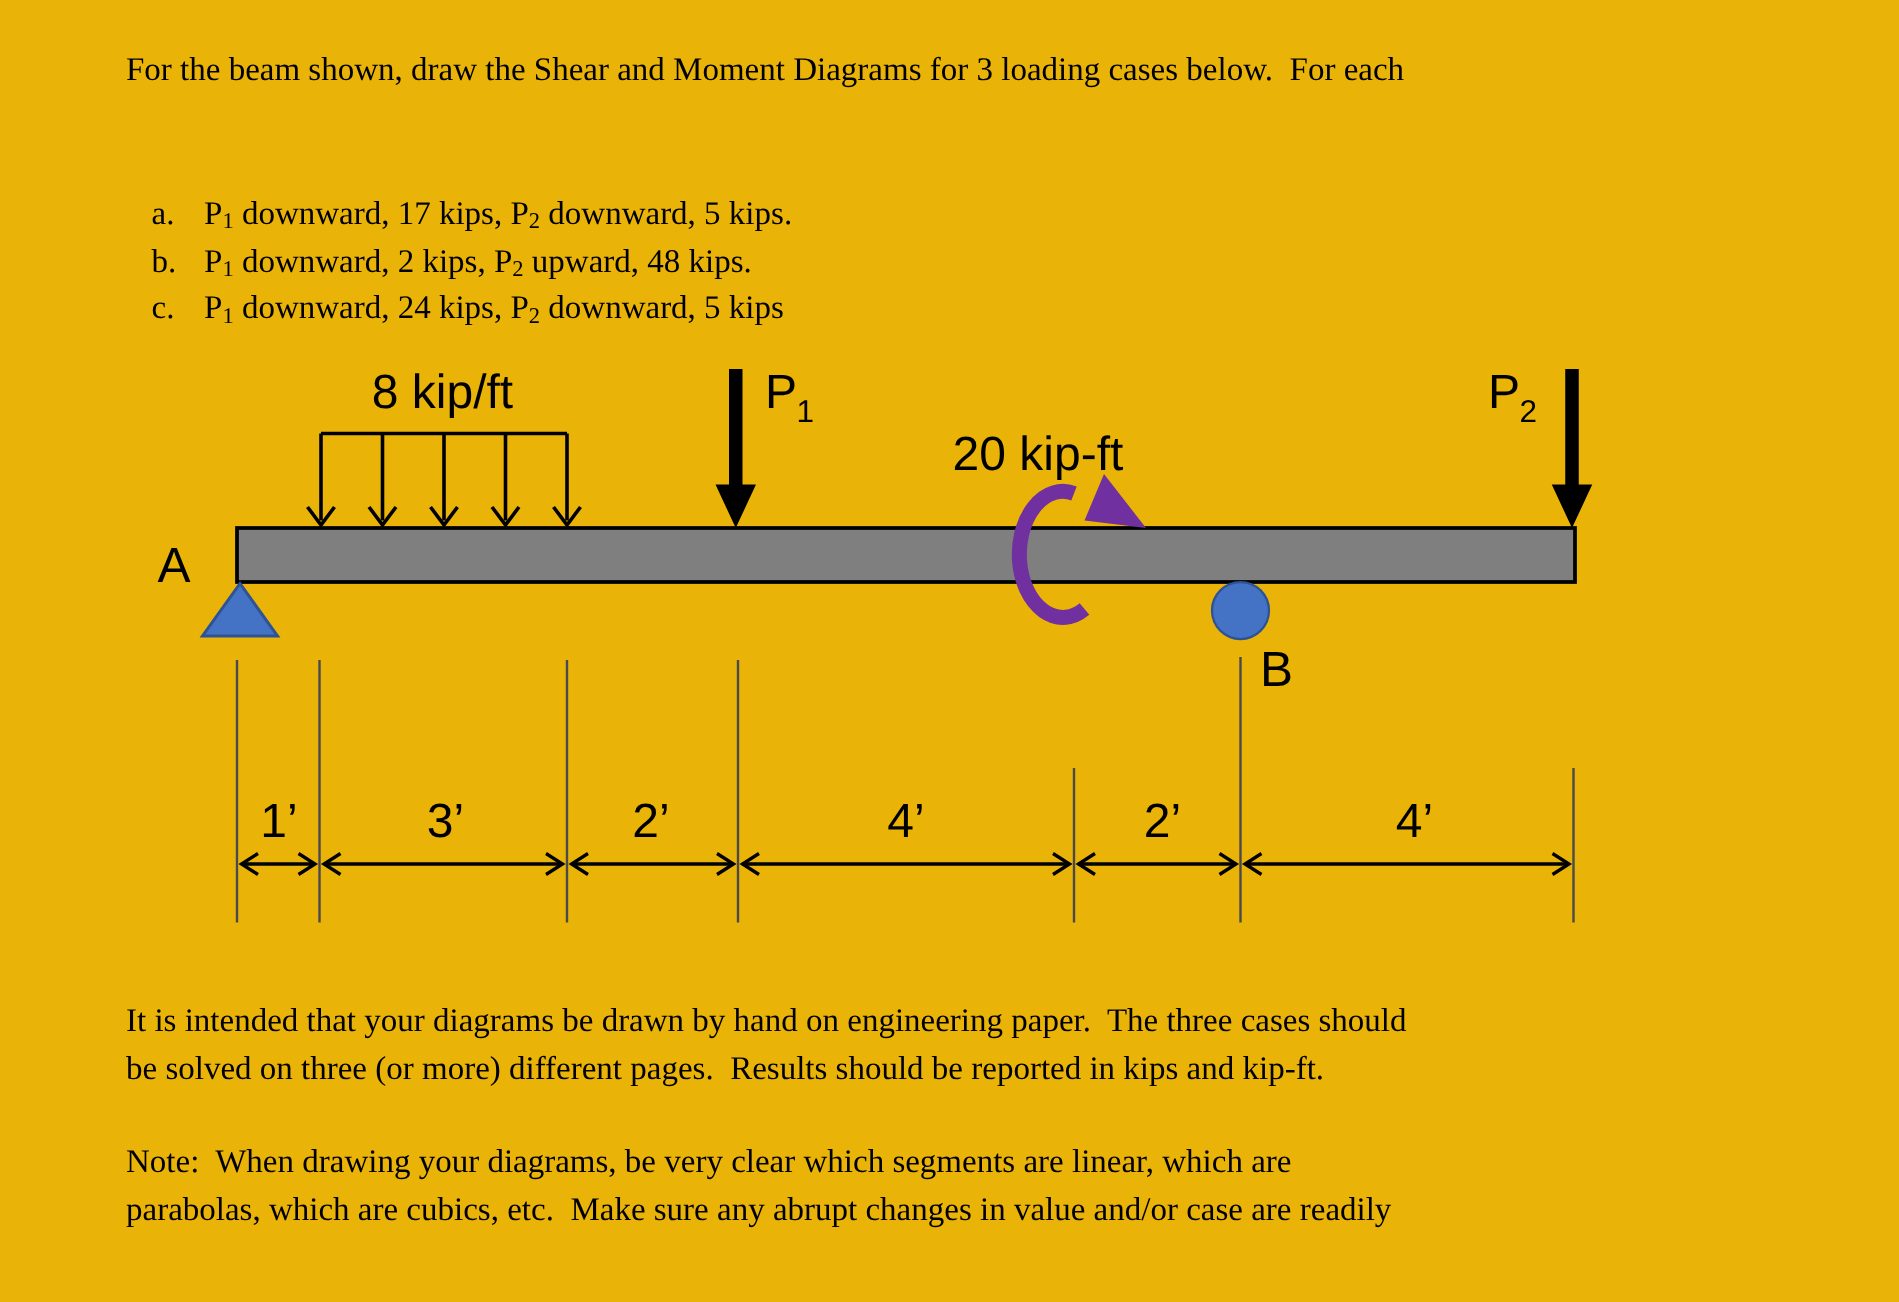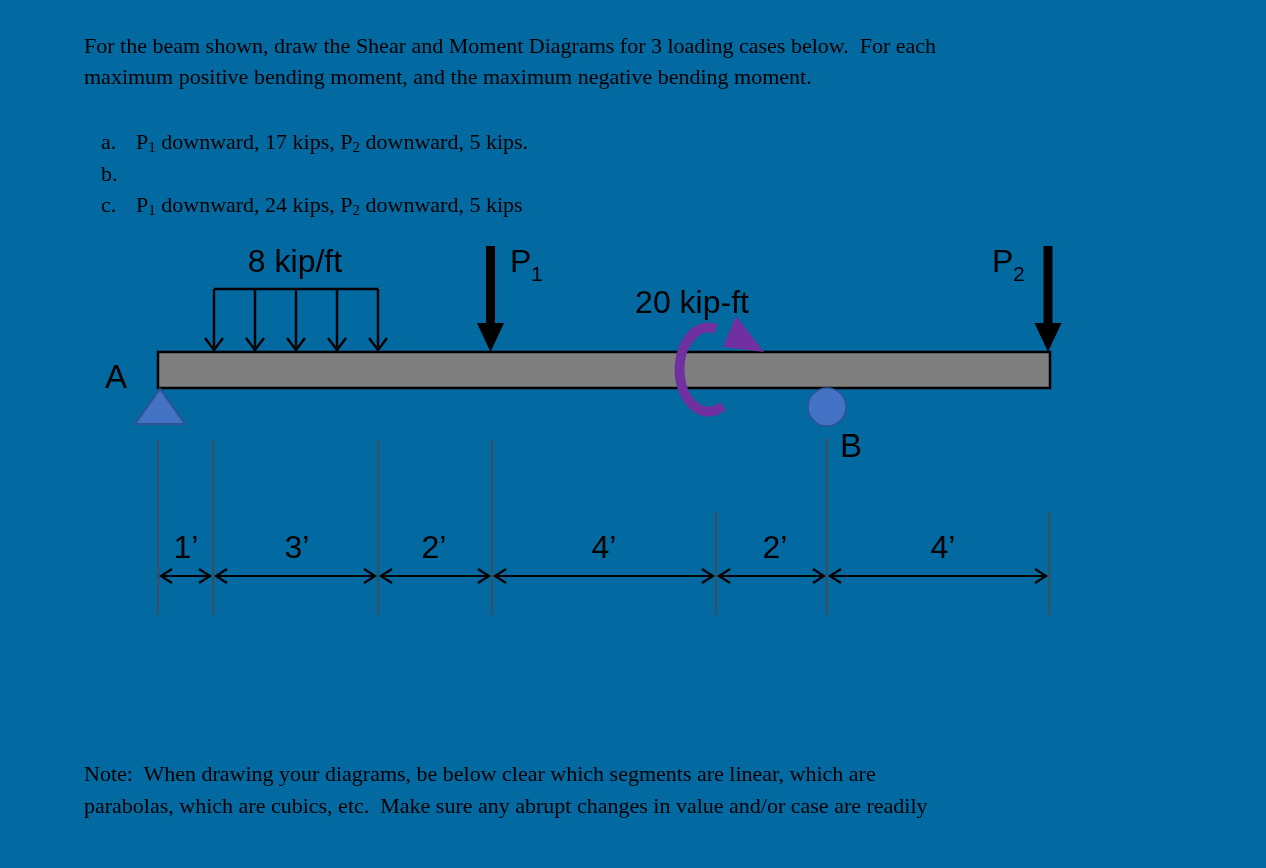--- a/index.html
+++ b/index.html
@@ -1,20 +1,20 @@
 <!DOCTYPE html>
 <html><head>
 <meta charset="utf-8">
 <style>
   html, body { margin: 0; padding: 0; background: #ffffff; }
   .page {
     position: relative;
     width: 1266px;
     height: 868px;
-    background: #0369a1;
+    background: #eab308;
     color: #000000;
     font-family: "Liberation Serif", serif;
     overflow: hidden;
   }
   .textblock { position: absolute; }
   .line {
     display: block;
     font-size: 22px;
     line-height: 31px;
     white-space: pre;
@@ -39,30 +39,30 @@
     fill: #000000;
   }
 </style>
 </head>
 <body>
 
 <div class="page">
 
   <div class="textblock" style="left:84px; top:30px;">
     <span class="line">For the beam shown, draw the Shear and Moment Diagrams for 3 loading cases below.  For each</span>
-    <span class="line">maximum positive bending moment, and the maximum negative bending moment.</span>
   </div>
 
   <div class="textblock" style="left:101px; top:126px;">
     <div class="case-row">
       <span class="case-label">a.</span>
       <span class="case-text"><span>P</span><span class="sub">1</span><span> downward, 17 kips, </span><span>P</span><span class="sub">2</span><span> downward, 5 kips.</span></span>
     </div>
     <div class="case-row">
       <span class="case-label">b.</span>
+      <span class="case-text"><span>P</span><span class="sub">1</span><span> downward, 2 kips, </span><span>P</span><span class="sub">2</span><span> upward, 48 kips.</span></span>
     </div>
     <div class="case-row">
       <span class="case-label">c.</span>
       <span class="case-text"><span>P</span><span class="sub">1</span><span> downward, 24 kips, </span><span>P</span><span class="sub">2</span><span> downward, 5 kips</span></span>
     </div>
   </div>
 
   <svg class="figure-svg" width="1266" height="868" viewBox="0 0 1266 868">
 
     <g>
@@ -159,19 +159,21 @@
       <text class="svg-label" x="186" y="558" font-size="32" text-anchor="middle">1’</text>
       <text class="svg-label" x="297" y="558" font-size="32" text-anchor="middle">3’</text>
       <text class="svg-label" x="434" y="558" font-size="32" text-anchor="middle">2’</text>
       <text class="svg-label" x="604" y="558" font-size="32" text-anchor="middle">4’</text>
       <text class="svg-label" x="775" y="558" font-size="32" text-anchor="middle">2’</text>
       <text class="svg-label" x="943" y="558" font-size="32" text-anchor="middle">4’</text>
     </g>
   </svg>
 
   <div class="textblock notes" style="left:84px; top:664px;">
+    <span class="line">It is intended that your diagrams be drawn by hand on engineering paper.  The three cases should</span>
+    <span class="line">be solved on three (or more) different pages.  Results should be reported in kips and kip-ft.</span>
   </div>
   <div class="textblock notes" style="left:84px; top:758px;">
-    <span class="line">Note:  When drawing your diagrams, be below clear which segments are linear, which are</span>
+    <span class="line">Note:  When drawing your diagrams, be very clear which segments are linear, which are</span>
     <span class="line">parabolas, which are cubics, etc.  Make sure any abrupt changes in value and/or case are readily</span>
   </div>
 
 </div>
 
 </body></html>

